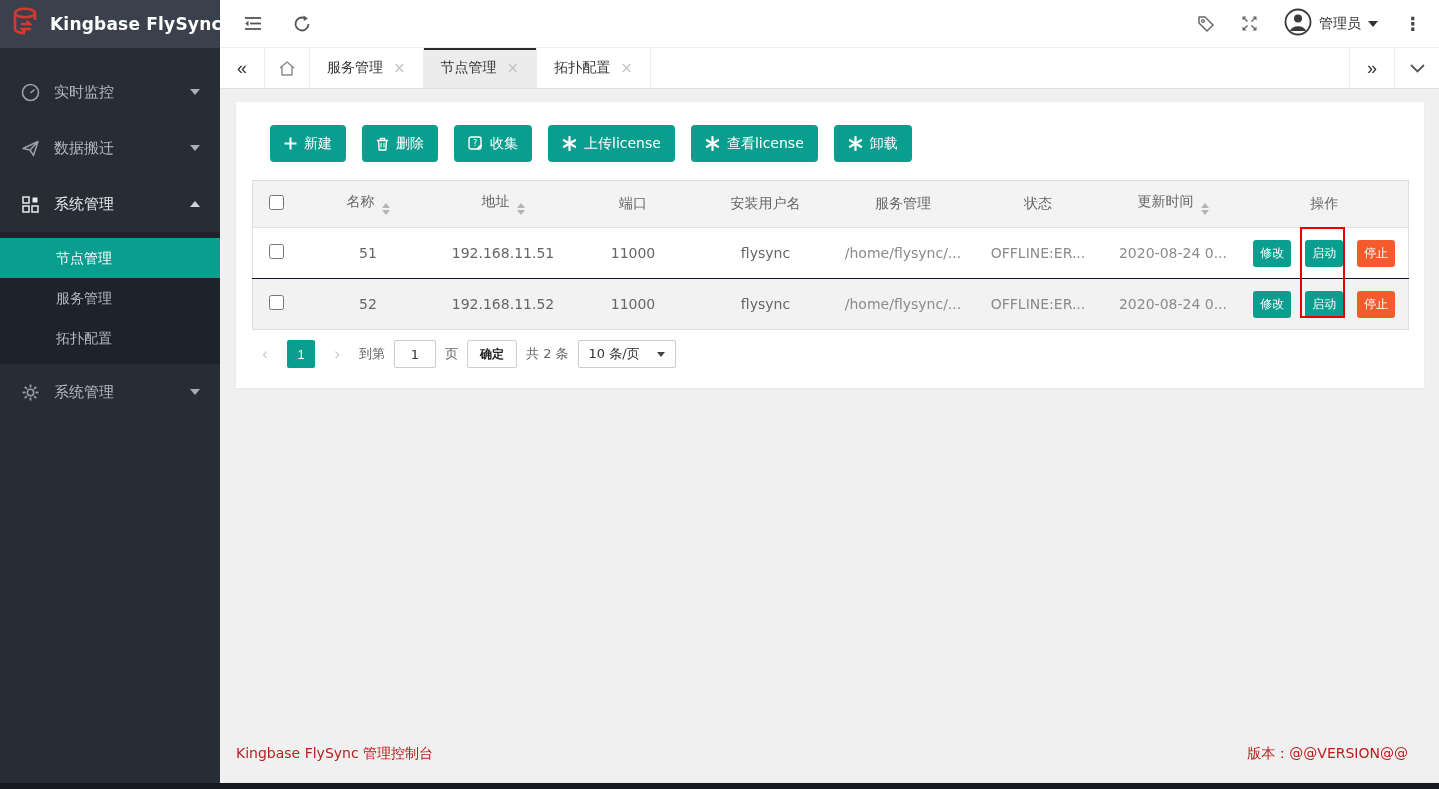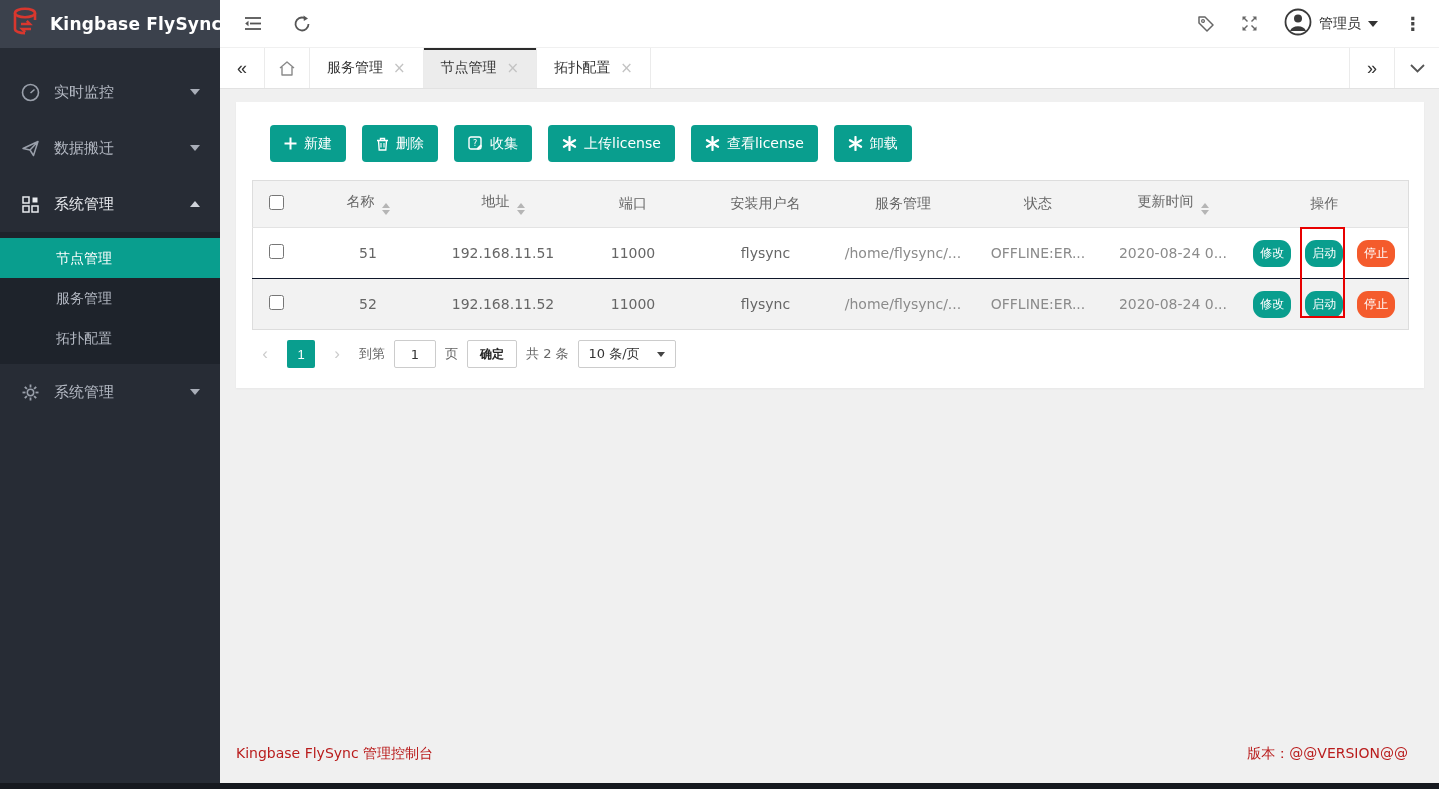--- a/index.html
+++ b/index.html
@@ -51,21 +51,21 @@
   thead th { height:47px; background:#f3f3f3; font-weight:normal; color:#666; font-size:14px; text-align:center; border-bottom:1px solid #e3e3e3; }
   tbody td { height:51px; text-align:center; color:#666; font-size:14px; }
   tbody tr + tr td { border-top:1px solid #0f172a; }
   tbody tr.alt { background:#f2f2f2; }
   .muted { color:#8b8b8b; }
   .sort { display:inline-flex; flex-direction:column; gap:2px; margin-left:7px; vertical-align:-2px; cursor:pointer; }
   .s-up { width:0; height:0; border-left:4px solid transparent; border-right:4px solid transparent; border-bottom:5px solid #b5b5b5; }
   .s-dn { width:0; height:0; border-left:4px solid transparent; border-right:4px solid transparent; border-top:5px solid #b5b5b5; }
   .rowcheck { width:15px; height:15px; cursor:pointer; }
   .actions { display:flex; align-items:center; justify-content:center; gap:14px; }
-  .abtn { border:none; border-radius:11px; color:#fff; font-size:12px; padding:5px 7px; cursor:pointer; font-family:Liberation Serif, serif; }
+  .abtn { border:none; border-radius:3px; color:#fff; font-size:12px; padding:5px 7px; cursor:pointer; font-family:Liberation Serif, serif; }
   .abtn.teal { background:#099e8e; }
   .abtn.orange { background:#f45b2c; }
 
   .pagination { display:flex; align-items:center; gap:9px; margin:10px 0 4px 0; font-size:13px; color:#666; }
   .pg-nav { width:26px; height:28px; display:flex; align-items:center; justify-content:center; color:#ccc; font-size:17px; background:none; border:none; cursor:pointer; }
   .pg-num { width:28px; height:28px; display:flex; align-items:center; justify-content:center; background:#099e8e; color:#fff; border-radius:2px; border:none; font-size:13px; cursor:pointer; }
   .pg-input { width:42px; height:28px; border:1px solid #ccc; border-radius:2px; text-align:center; font-size:13px; color:#333; font-family:inherit; }
   .pg-btn { height:28px; padding:0 12px; background:#fff; border:1px solid #ccc; border-radius:2px; font-size:12px; color:#222; font-weight:bold; cursor:pointer; font-family:inherit; }
   .pg-select { height:28px; border:1px solid #ccc; border-radius:2px; display:flex; align-items:center; gap:17px; padding:0 10px; cursor:pointer; background:#fff; color:#333; }
   .sel-caret { width:0; height:0; border-left:4px solid transparent; border-right:4px solid transparent; border-top:5px solid #444; }

